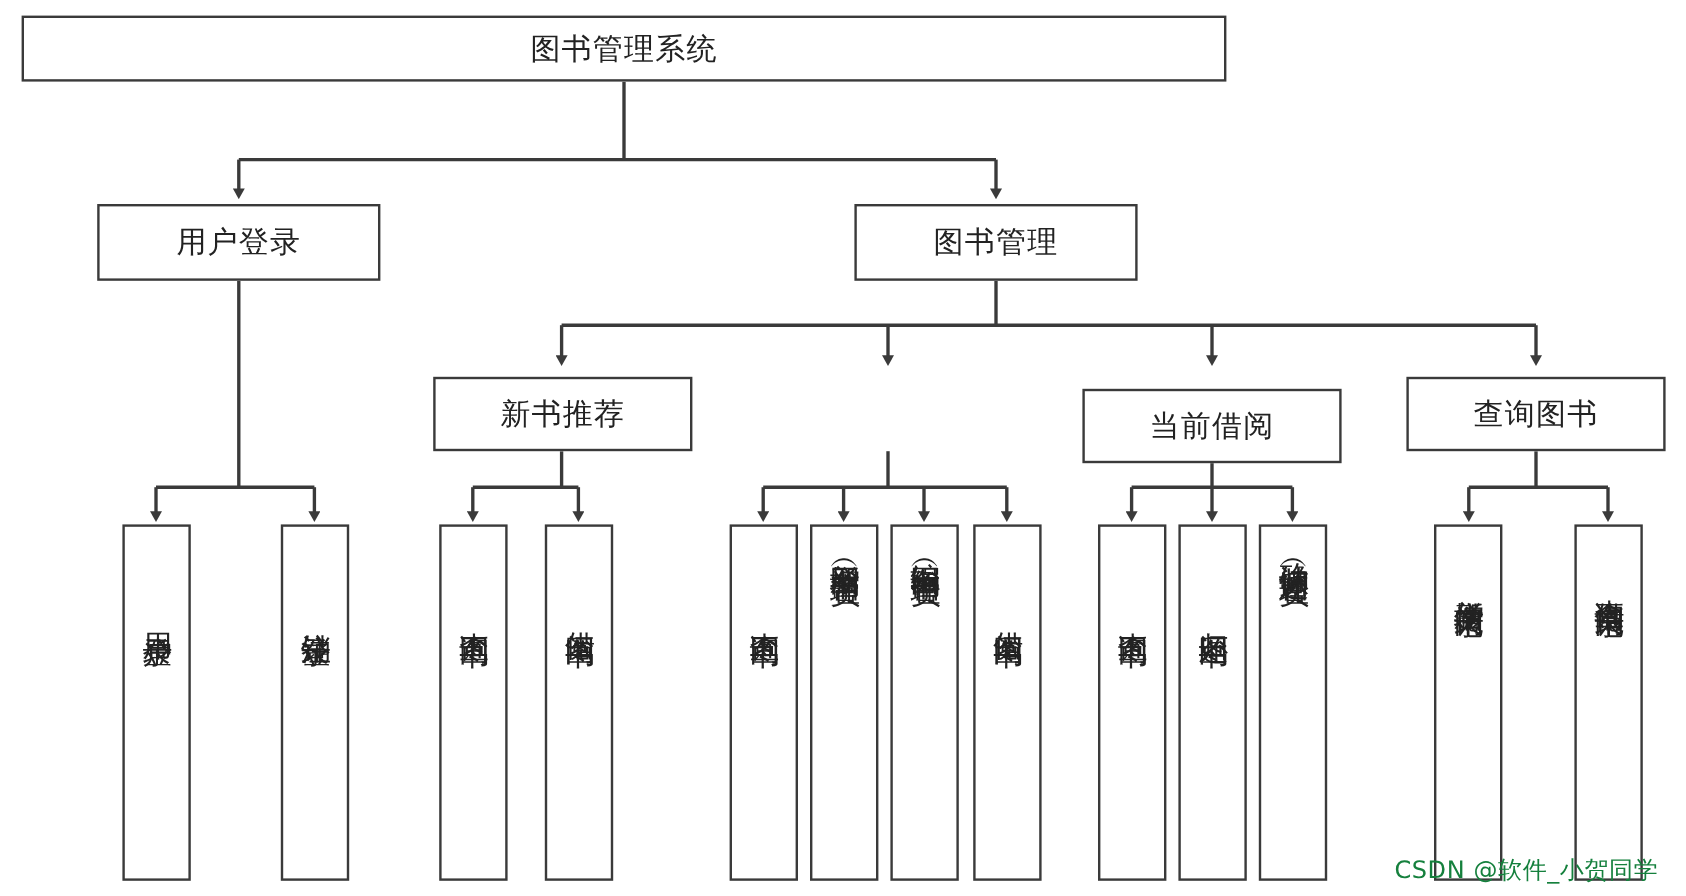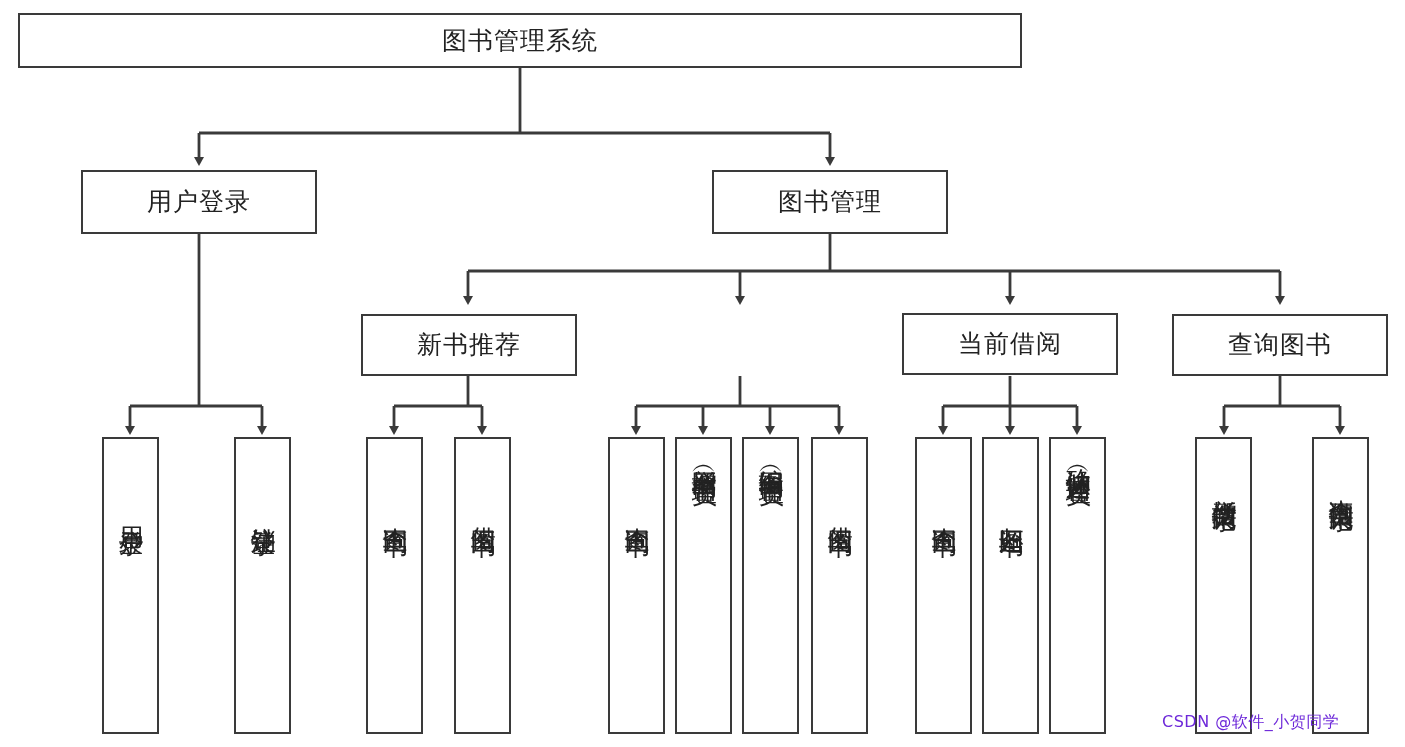--- a/index.html
+++ b/index.html
@@ -57,22 +57,22 @@
   .node.vert.mid .vtext {
     margin-top: 58px;
   }
   .node.vert.midshort .vtext {
     margin-top: 30px;
   }
   #watermark {
     position: absolute;
     left: 1162px;
     top: 712px;
-    font-size: 16px;
-    color: #6d28d9;
+    font-size: 20px;
+    color: #15803d;
     white-space: nowrap;
     letter-spacing: 0.5px;
   }
 </style>
 </head>
 <body>
 
 <div id="canvas">
 
   <svg id="edges" viewBox="0 0 1405 747">
@@ -132,21 +132,21 @@
   <div class="node horiz" style="left:81px; top:170px; width:236px; height:64px;">
     <span>用户登录</span>
   </div>
   <div class="node horiz" style="left:712px; top:170px; width:236px; height:64px;">
     <span>图书管理</span>
   </div>
 
   <div class="node horiz" style="left:361px; top:314px; width:216px; height:62px;">
     <span>新书推荐</span>
   </div>
-  <div class="node horiz" style="left:902px; top:313px; width:216px; height:62px;">
+  <div class="node horiz" style="left:902px; top:324px; width:216px; height:62px;">
     <span>当前借阅</span>
   </div>
   <div class="node horiz" style="left:1172px; top:314px; width:216px; height:62px;">
     <span>查询图书</span>
   </div>
 
   <div class="node vert mid" style="left:102px; top:437px; width:57px; height:297px;">
     <span class="vtext">用户登录</span>
   </div>
   <div class="node vert mid" style="left:234px; top:437px; width:57px; height:297px;">

